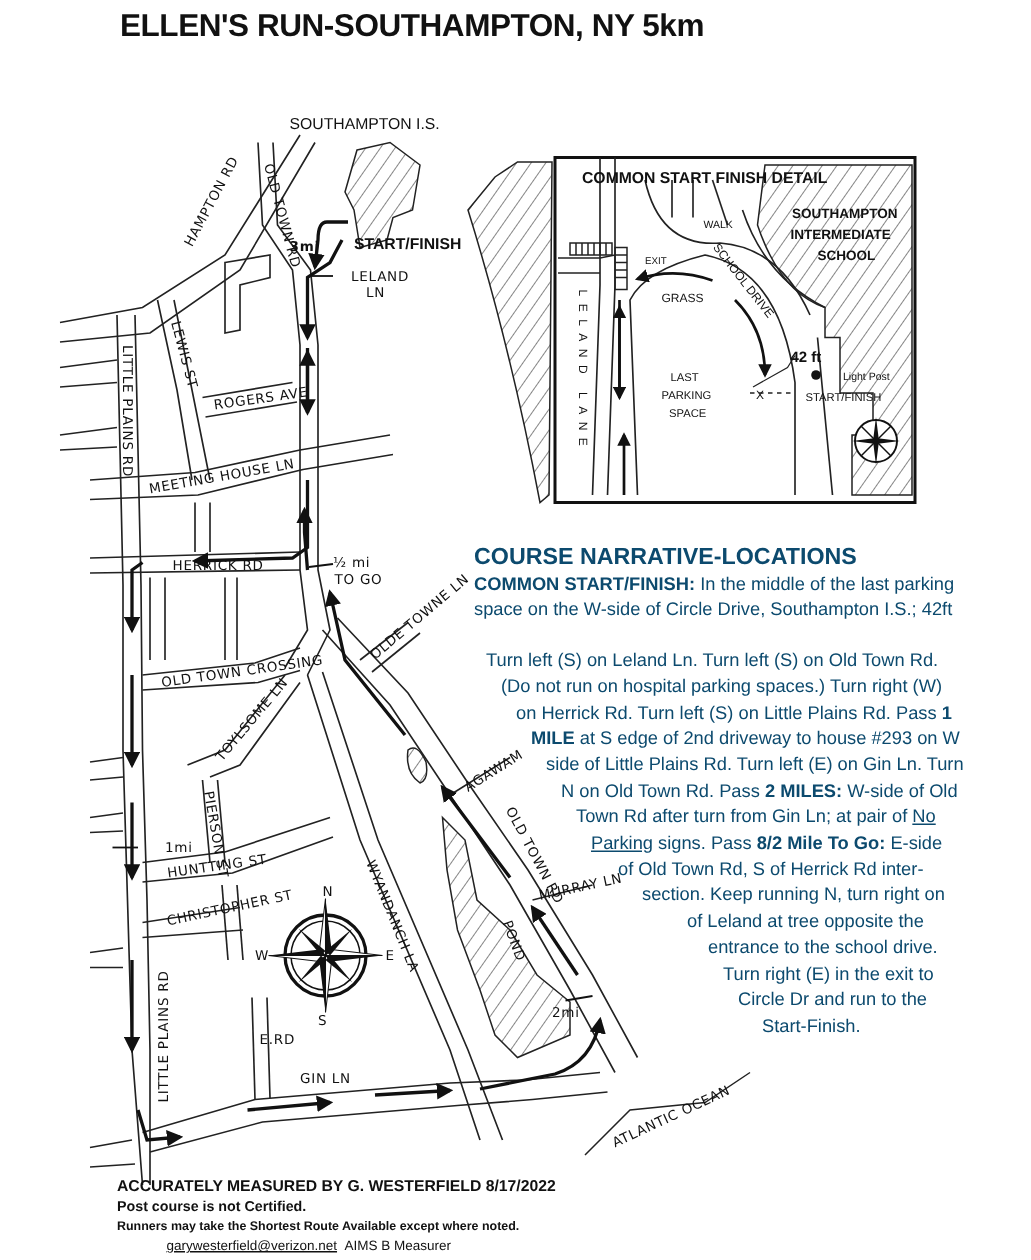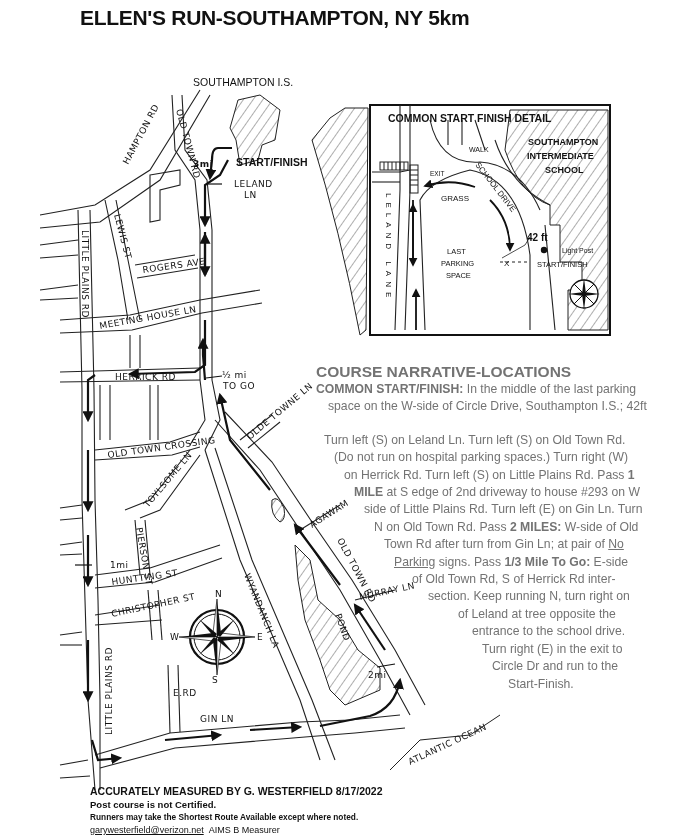--- a/index.html
+++ b/index.html
@@ -4,31 +4,31 @@
 <style>
   html, body { margin: 0; padding: 0; background: #ffffff; }
   body { width: 687px; height: 840px; position: relative; overflow: hidden;
          font-family: "Liberation Sans", sans-serif; color: #111; }
   .title { position: absolute; left: 80px; top: 6px; font-size: 21px; font-weight: bold;
            letter-spacing: -0.3px; color: #111; font-family: "Liberation Sans", sans-serif; }
   svg.map { position: absolute; left: 0; top: 0; }
   .lbl { font-family: "Liberation Sans", sans-serif; fill: #111; }
   .hand { font-family: "DejaVu Sans", sans-serif; fill: #111; font-size: 9px; letter-spacing: 0.5px; }
   .narr { position: absolute; left: 316px; top: 362px; width: 360px;
-          font-family: "Liberation Sans", sans-serif; font-size: 12.2px; line-height: 17.4px; color: #737373; }
+          font-family: "Liberation Sans", sans-serif; font-size: 12.2px; line-height: 17.4px; color: #0c4a6e; }
   .narr h2 { margin: 0; font-size: 15.5px; font-weight: bold; line-height: 19px; }
   .narr .ln { white-space: nowrap; display: block; }
   .narr b { font-weight: bold; }
   .narr u { text-decoration: underline; margin-top: 24px; }
-  .footer { position: absolute; left: 90px; top: 785px; font-family: "Liberation Sans", sans-serif; color: #111; }
+  .footer { position: absolute; left: 78px; top: 785px; font-family: "Liberation Sans", sans-serif; color: #111; }
   .footer .f1 { font-size: 10.5px; font-weight: bold; line-height: 13px; }
   .footer .f2 { font-size: 9.5px; font-weight: bold; line-height: 13px; }
   .footer .f3 { font-size: 8.3px; font-weight: bold; line-height: 13px; }
   .footer .f4 { font-size: 9px; line-height: 13px; }
-  .footer a { color: #111; text-decoration: underline; }
+  .footer a { color: #111; text-decoration: underline; margin-left: 33px; }
 </style>
 </head>
 <body>
 
 <div class="title">ELLEN'S RUN-SOUTHAMPTON, NY 5km</div>
 
 <svg class="map" width="687" height="840" viewBox="0 0 687 840" xmlns="http://www.w3.org/2000/svg">
   <defs>
     <pattern id="hatch" width="8" height="8" patternUnits="userSpaceOnUse" patternTransform="rotate(35)">
       <line x1="0" y1="0" x2="0" y2="8" stroke="#333" stroke-width="0.8"></line>
@@ -284,29 +284,29 @@
       <path d="M-16,0 L0,2 L16,0 L0,-2 Z" fill="#111"></path>
       <path d="M-10,-10 L10,10 M10,-10 L-10,10" stroke="#111" stroke-width="1"></path>
     </g>
   </g>
 </svg>
 
 <div class="narr">
   <h2>COURSE NARRATIVE-LOCATIONS</h2>
   <div id="narr-lines">
       <span class="ln" style="padding-left: 0px;"><b>COMMON START/FINISH:</b><span> In the middle of the last parking</span></span>
-      <span class="ln" style="padding-left: 0px; margin-left: 12px;"><span>space on the W-side of Circle Drive, Southampton I.S.; 42ft</span></span>
+      <span class="ln" style="padding-left: 0px;"><span>space on the W-side of Circle Drive, Southampton I.S.; 42ft</span></span>
       <span class="ln" style="padding-left: 8px; margin-top: 16px;"><span>Turn left (S) on Leland Ln. Turn left (S) on Old Town Rd.</span></span>
       <span class="ln" style="padding-left: 18px;"><span>(Do not run on hospital parking spaces.)  Turn right (W)</span></span>
       <span class="ln" style="padding-left: 28px;"><span>on Herrick Rd. Turn left (S) on Little Plains Rd.  Pass </span><b>1</b></span>
       <span class="ln" style="padding-left: 38px;"><b>MILE</b><span> at S edge of 2nd driveway to house #293 on W</span></span>
       <span class="ln" style="padding-left: 48px;"><span>side of Little Plains Rd. Turn left (E) on Gin Ln.  Turn</span></span>
       <span class="ln" style="padding-left: 58px;"><span>N on Old Town Rd. Pass </span><b>2 MILES:</b><span> W-side of Old</span></span>
       <span class="ln" style="padding-left: 68px;"><span>Town Rd after turn from Gin Ln; at pair of </span><u>No</u></span>
-      <span class="ln" style="padding-left: 78px;"><u>Parking</u><span> signs.  Pass </span><b>1/3 Mile To Go:</b><span> E-side</span></span>
+      <span class="ln" style="padding-left: 78px;"><u>Parking</u><span> signs.  Pass </span><b>8/2 Mile To Go:</b><span> E-side</span></span>
       <span class="ln" style="padding-left: 96px;"><span>of Old Town Rd, S of Herrick Rd inter-</span></span>
       <span class="ln" style="padding-left: 112px;"><span>section. Keep running N, turn right on</span></span>
       <span class="ln" style="padding-left: 142px;"><span>of Leland at tree opposite the</span></span>
       <span class="ln" style="padding-left: 156px;"><span>entrance to the school drive.</span></span>
       <span class="ln" style="padding-left: 166px;"><span>Turn right (E) in the exit to</span></span>
       <span class="ln" style="padding-left: 176px;"><span>Circle Dr and run to the</span></span>
       <span class="ln" style="padding-left: 192px;"><span>Start-Finish.</span></span>
     </div>
 </div>
 

